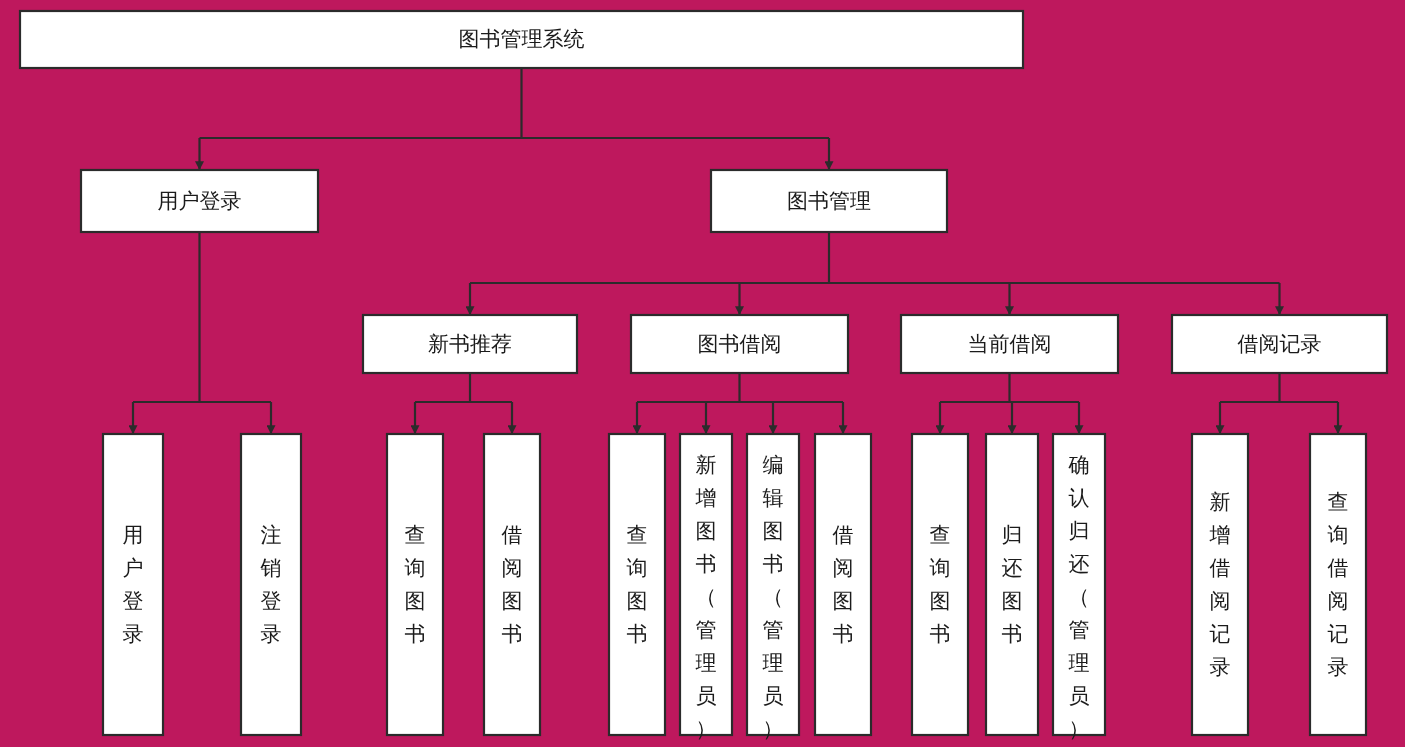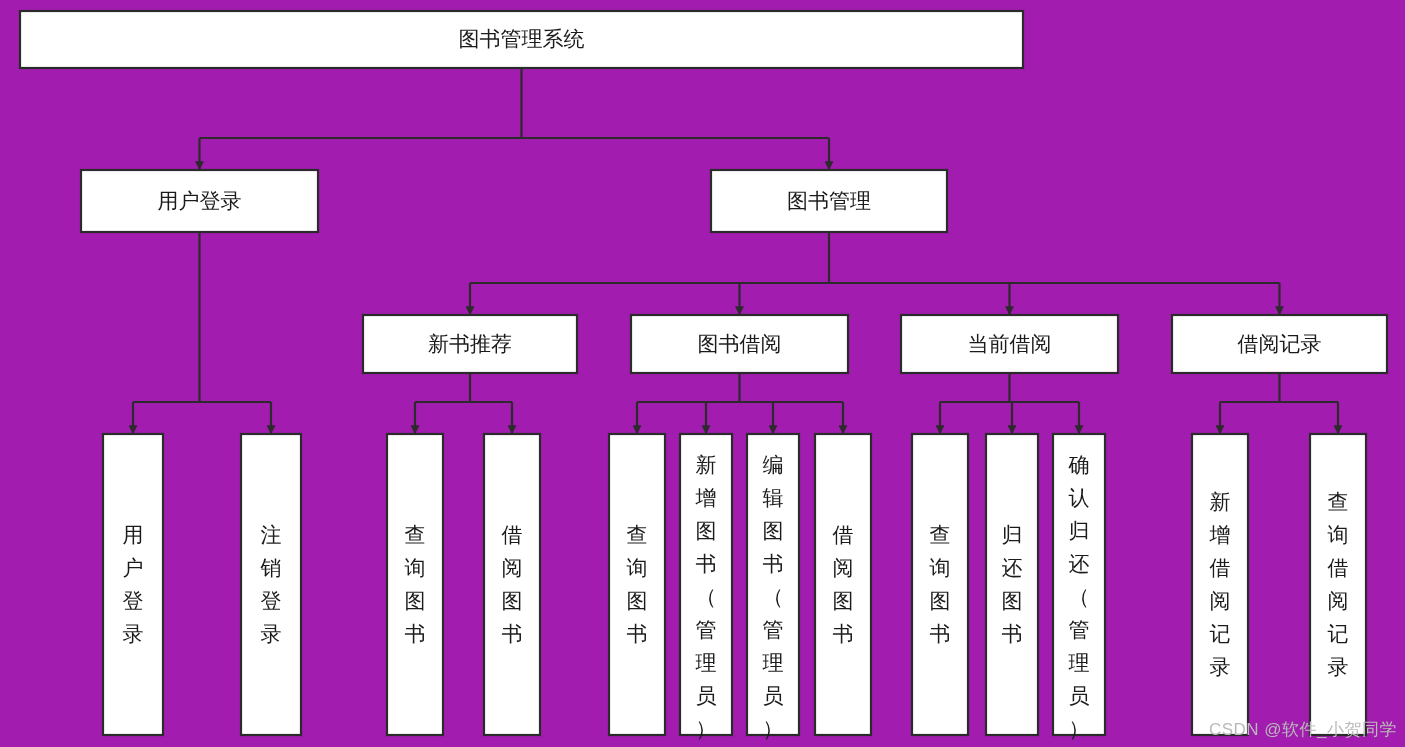--- a/index.html
+++ b/index.html
@@ -1,20 +1,20 @@
 <!DOCTYPE html>
 <html><head>
 <meta charset="utf-8">
 <style>
   html,body{margin:0;padding:0;background:#ffffff;}
   body{
     font-family:"Liberation Sans","DejaVu Sans",sans-serif;
     width:1405px;height:747px;overflow:hidden;position:relative;
   }
-  #stage{position:relative;width:1405px;height:747px;background:#a21caf;}
+  #stage{position:relative;width:1405px;height:747px;background:#be185d;}
   svg#diagram{position:absolute;left:0;top:0;width:1405px;height:747px;display:block;}
   .node-rect{fill:#ffffff;stroke:#2b2b2b;stroke-width:2.2;}
   .edge{fill:none;stroke:#2b2b2b;stroke-width:2.2;stroke-linecap:butt;stroke-linejoin:miter;}
   .node-label{
     font-family:"Liberation Sans","DejaVu Sans",sans-serif;
     font-size:21px;fill:#1b1b1b;text-anchor:middle;dominant-baseline:middle;
   }
   .vert-label{
     font-family:"Liberation Sans","DejaVu Sans",sans-serif;
     font-size:21px;fill:#1b1b1b;text-anchor:middle;
@@ -161,14 +161,13 @@
         <g>
           <rect x="1192" y="434" width="56" height="301" class="node-rect"></rect>
           <text x="1220" y="509.26" class="vert-label"><tspan x="1220" dy="0">新</tspan><tspan x="1220" dy="33">增</tspan><tspan x="1220" dy="33">借</tspan><tspan x="1220" dy="33">阅</tspan><tspan x="1220" dy="33">记</tspan><tspan x="1220" dy="33">录</tspan></text>
         </g>
         <g>
           <rect x="1310" y="434" width="56" height="301" class="node-rect"></rect>
           <text x="1338" y="509.26" class="vert-label"><tspan x="1338" dy="0">查</tspan><tspan x="1338" dy="33">询</tspan><tspan x="1338" dy="33">借</tspan><tspan x="1338" dy="33">阅</tspan><tspan x="1338" dy="33">记</tspan><tspan x="1338" dy="33">录</tspan></text>
         </g>
       </g>
   </svg>
-  <div class="watermark">CSDN @软件_小贺同学</div>
 </div>
 
 </body></html>

